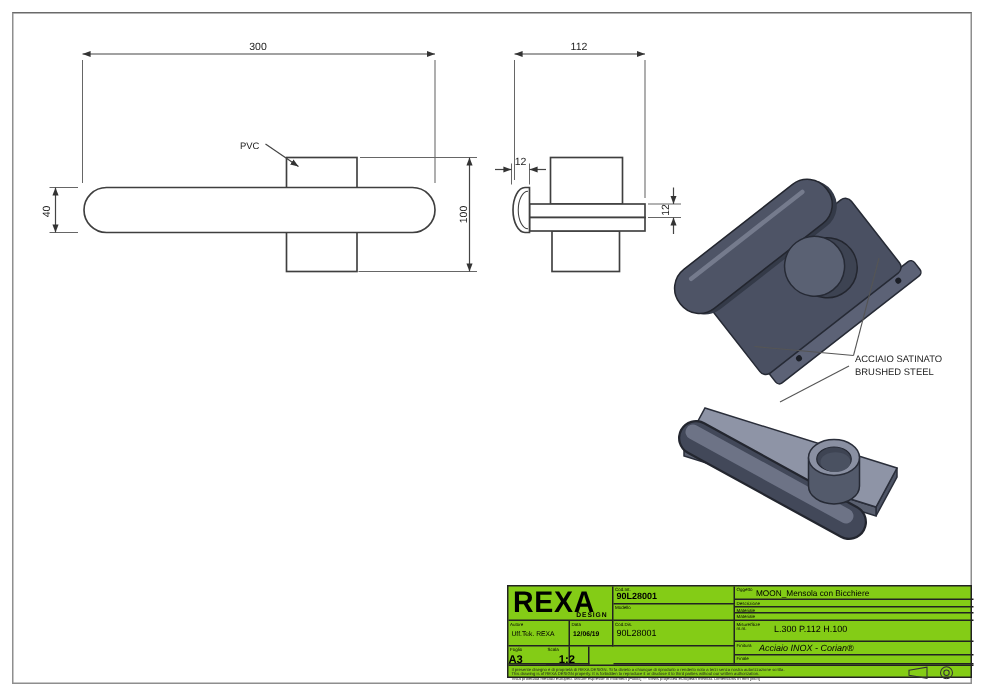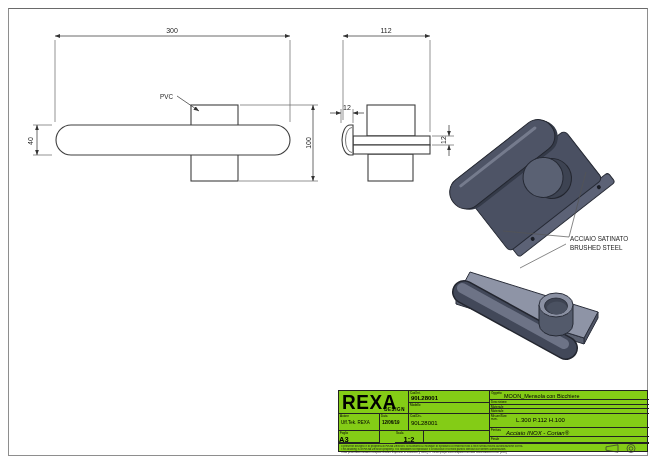--- a/index.html
+++ b/index.html
@@ -172,21 +172,21 @@
     </div>
     <div class="cell" style="left:70px;top:23px;width:81px;height:17px;">
       <span class="lbl">Cod.Dis.</span>
       <span class="val" style="font-size:6px;padding:2px 0 0 2px;">90L28001</span>
     </div>
 
     <div class="cell" style="left:0;top:40px;width:41px;height:12px;">
       <span class="lbl">Foglio</span>
       <span class="val" style="font-size:7.5px;font-weight:bold;text-align:left;">A3</span>
     </div>
-    <div class="cell" style="left:56px;top:40px;width:29px;height:12px;">
+    <div class="cell" style="left:25px;top:40px;width:29px;height:12px;">
       <span class="lbl">Scala</span>
       <span class="val" style="font-size:7.5px;font-weight:bold;text-align:center;">1:2</span>
     </div>
     <div class="cell" style="left:70px;top:40px;width:81px;height:12px;"></div>
 
     <div class="disc" style="border-top:1px solid #222;">
       <span class="dl">Il presente disegno è di proprietà di REXA DESIGN. Si fa divieto a chiunque di riprodurlo o renderlo noto a terzi senza nostra autorizzazione scritta.</span>
       <span class="dl">This drawing is of REXA DESIGN property. It is forbidden to reproduce it or disclose it to third parties without our written authorization.</span>
       <span class="dl">Vista proiettata metodo Europeo. Misure espresse in millimetri [Pollici]   —   Views projected European method. Dimensions in mm [inch]</span>
     </div>

